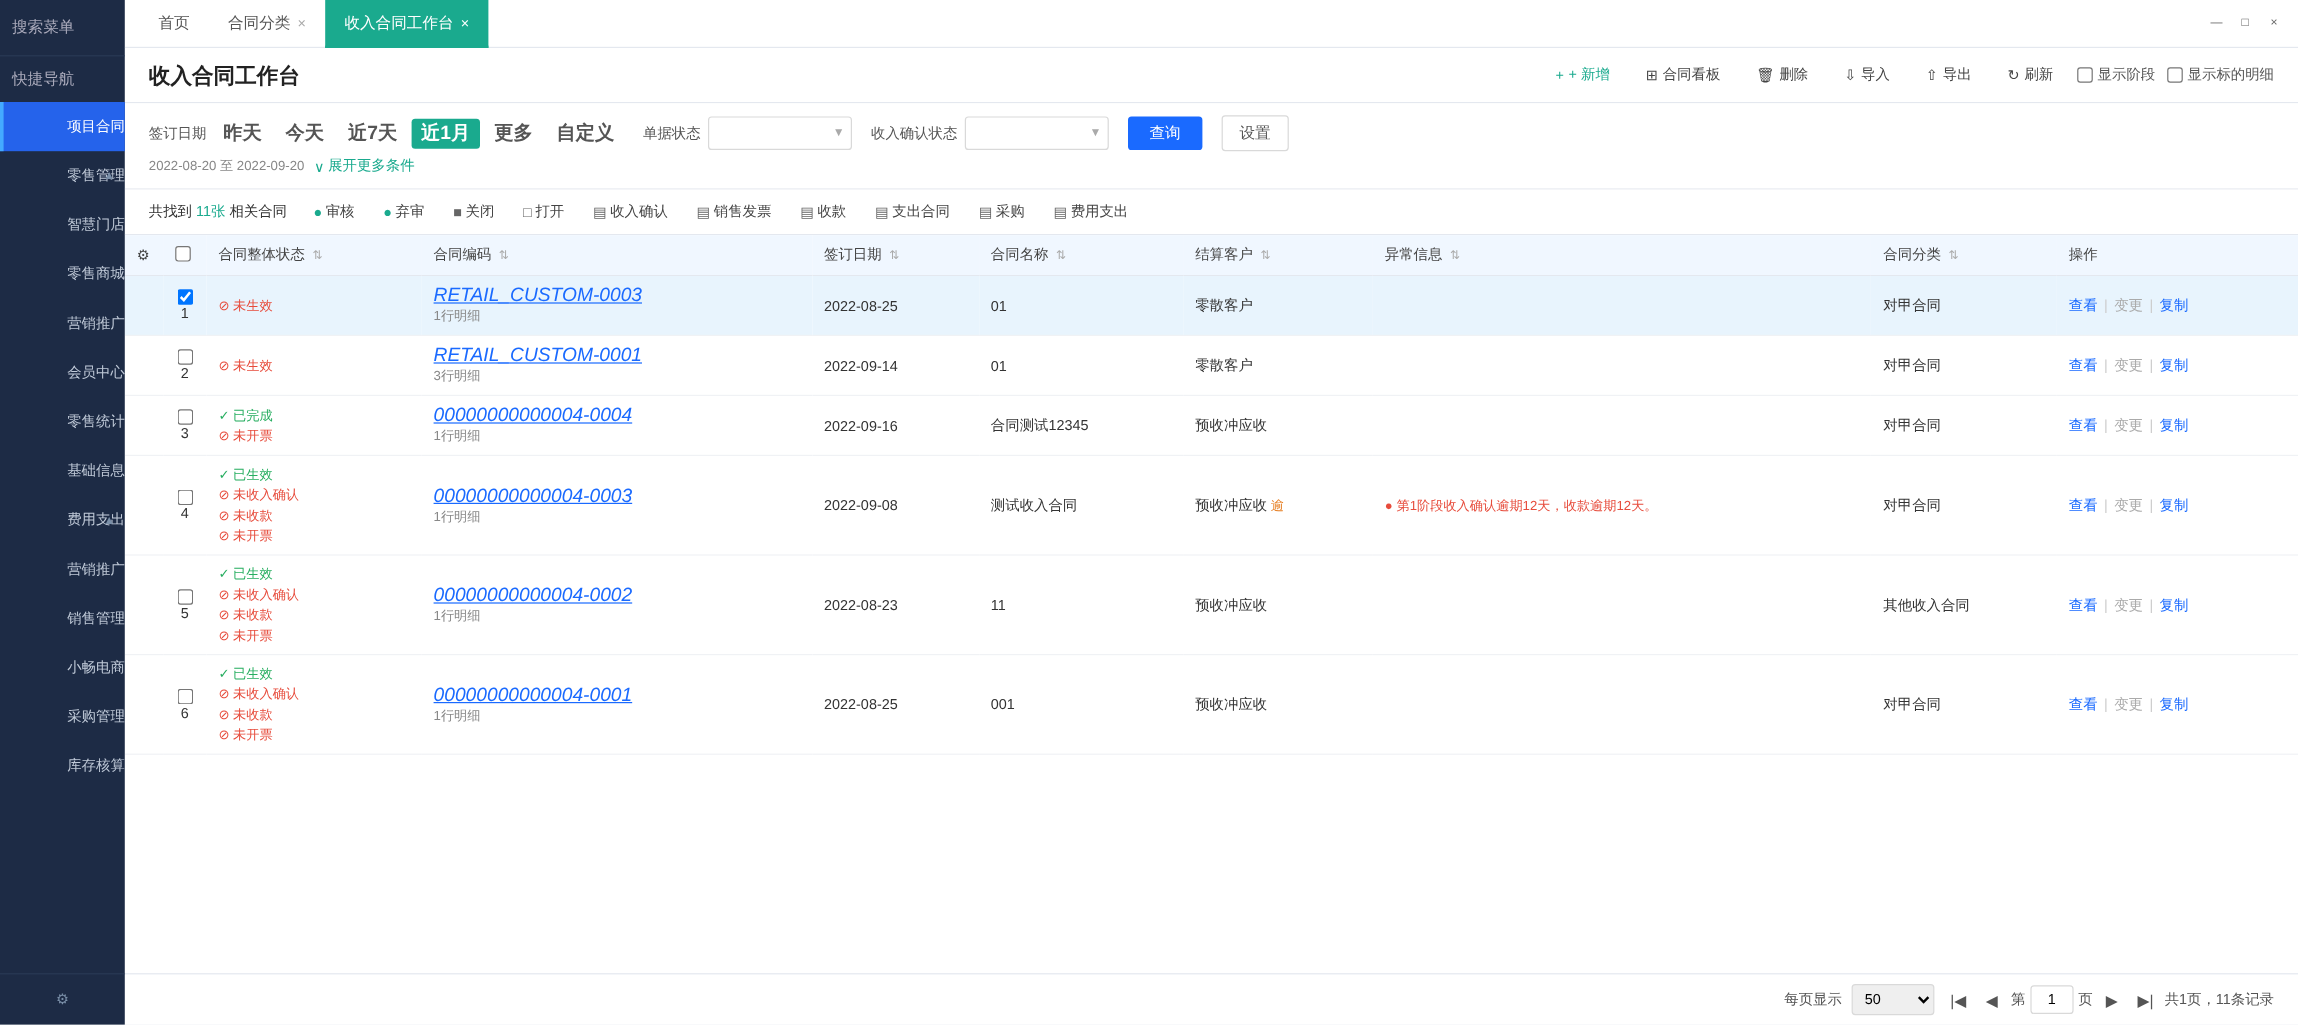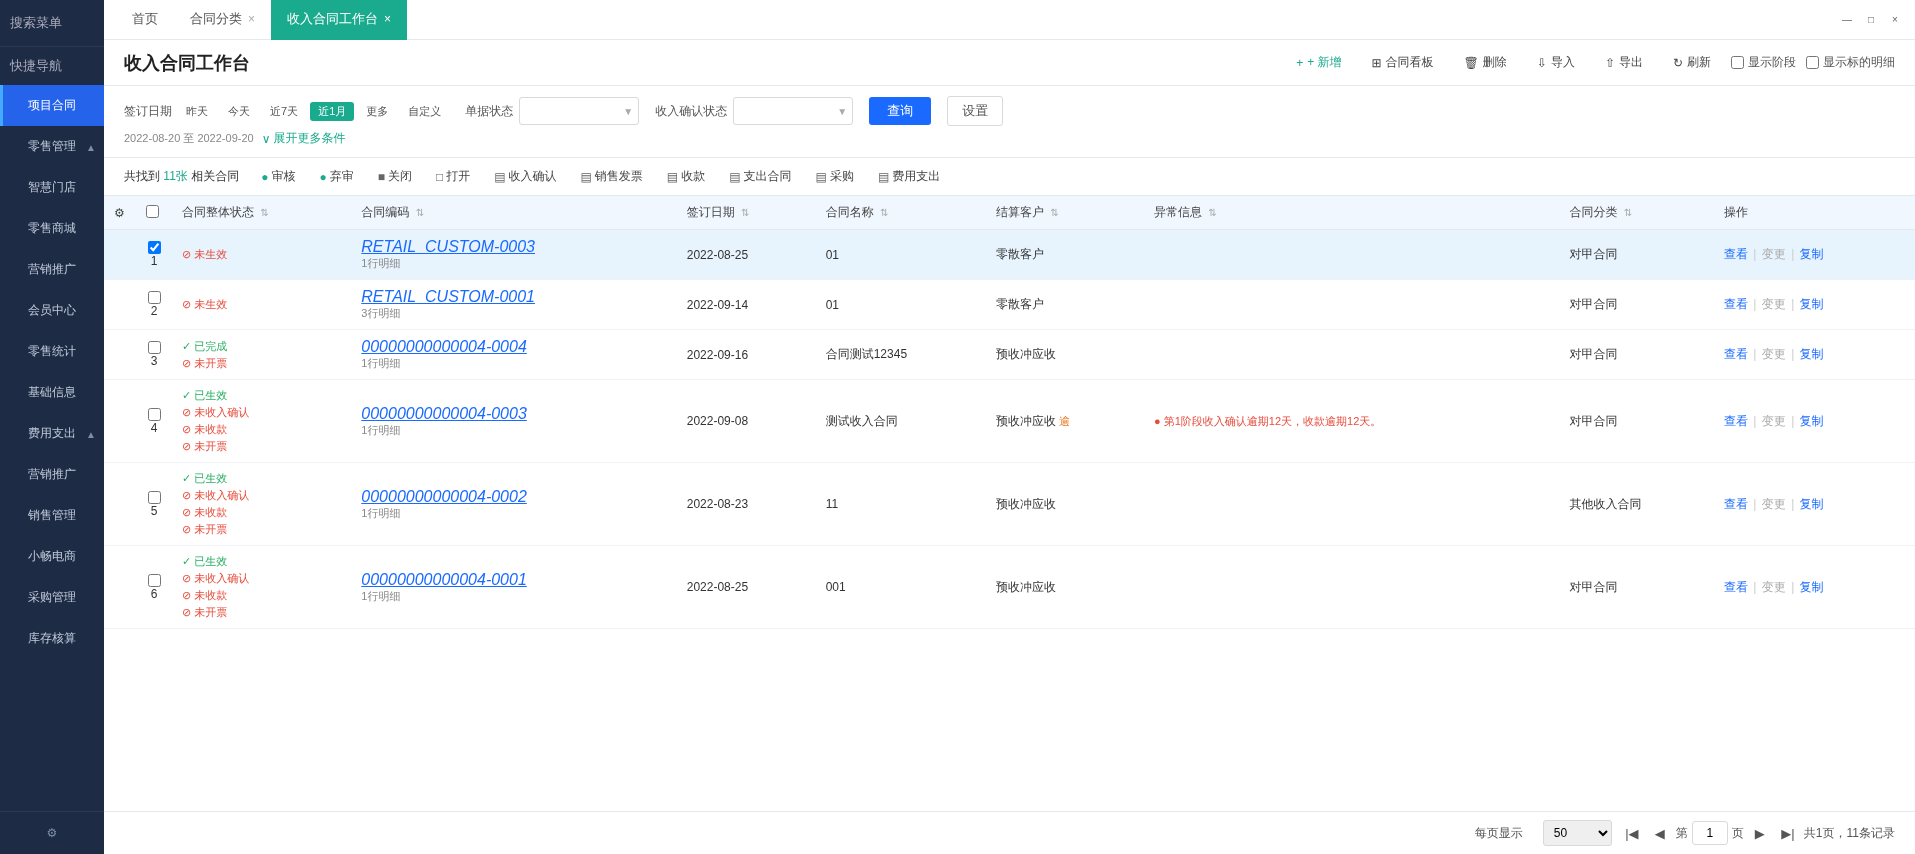--- a/index.html
+++ b/index.html
@@ -2,21 +2,21 @@
 <html><head>
   <meta charset="utf-8">
   <style>
     * { box-sizing: border-box; margin: 0; padding: 0; }
     body { font-family: 'Microsoft YaHei', Arial, sans-serif; font-size: 12px; background: #f0f2f5; color: #333; height: 854px; overflow: hidden; display: flex; }
 
     
     .sidebar { width: 104px; background: #1d2b45; display: flex; flex-direction: column; height: 854px; flex-shrink: 0; }
     .sidebar-search { padding: 14px 10px; color: #aab; font-size: 13px; cursor: pointer; border-bottom: 1px solid #2a3a55; }
     .sidebar-nav { padding: 10px 10px; color: #aab; font-size: 13px; cursor: pointer; }
-    .sidebar-item { padding: 12px 0; text-align: center; color: #c0cad8; font-size: 12px; cursor: pointer; position: relative; }
+    .sidebar-item { padding: 12px 0; text-align: right; color: #c0cad8; font-size: 12px; cursor: pointer; position: relative; }
     .sidebar-item.active { background: #2563eb; color: #fff; }
     .sidebar-item.active::before { content: ''; position: absolute; left: 0; top: 0; bottom: 0; width: 3px; background: #4af; }
     .sidebar-item-arrow { position: absolute; right: 8px; top: 50%; transform: translateY(-50%); font-size: 10px; color: #7a8fa8; }
     .sidebar-bottom { margin-top: auto; padding: 14px 0; text-align: center; color: #7a8fa8; border-top: 1px solid #2a3a55; cursor: pointer; }
 
     
     .main { flex: 1; display: flex; flex-direction: column; height: 854px; overflow: hidden; }
 
     
     .tab-bar { background: #fff; border-bottom: 1px solid #e4e8ef; display: flex; align-items: center; padding: 0 12px; height: 40px; gap: 0; flex-shrink: 0; }
@@ -41,21 +41,21 @@
     .filter-tabs { background: #fff; padding: 8px 20px 0; border-bottom: 1px solid #e4e8ef; display: flex; align-items: center; gap: 0; flex-shrink: 0; }
     .filter-tab { padding: 6px 14px; font-size: 13px; cursor: pointer; color: #555; border-bottom: 2px solid transparent; }
     .filter-tab.active { color: #1aaa8e; border-bottom: 2px solid #1aaa8e; }
 
     
     .search-area { background: #fff; padding: 10px 20px; border-bottom: 1px solid #e4e8ef; flex-shrink: 0; }
     .search-row { display: flex; align-items: center; gap: 16px; flex-wrap: wrap; }
     .search-field { display: flex; align-items: center; gap: 6px; }
     .search-label { font-size: 12px; color: #555; white-space: nowrap; }
     .date-options { display: flex; gap: 4px; align-items: center; }
-    .date-btn { padding: 2px 8px; font-size: 11px; cursor: pointer; color: #555; border-radius: 2px; }
+    .date-btn { padding: 2px 8px; font-size: 16px; cursor: pointer; color: #555; border-radius: 2px; font-weight: bold; }
     .date-btn.active { background: #1aaa8e; color: #fff; border-radius: 3px; }
     .search-select { height: 28px; padding: 0 24px 0 8px; border: 1px solid #d9d9d9; border-radius: 3px; font-size: 12px; background: #fff; appearance: none; min-width: 120px; color: #555; }
     .select-wrap { position: relative; display: inline-block; }
     .select-arrow { position: absolute; right: 6px; top: 50%; transform: translateY(-50%); font-size: 10px; color: #aaa; pointer-events: none; }
     .expand-btn { color: #1aaa8e; cursor: pointer; font-size: 12px; display: flex; align-items: center; gap: 3px; }
     .query-btn { background: #1a6aff; color: #fff; border: none; padding: 5px 18px; border-radius: 3px; font-size: 13px; cursor: pointer; }
     .setting-btn { background: #fff; color: #555; border: 1px solid #d9d9d9; padding: 5px 14px; border-radius: 3px; font-size: 13px; cursor: pointer; }
 
     
     .action-bar { background: #fff; padding: 6px 20px; border-bottom: 1px solid #e4e8ef; display: flex; align-items: center; gap: 4px; flex-shrink: 0; }
@@ -75,21 +75,21 @@
     .contract-link { color: #1a6aff; text-decoration: underline; cursor: pointer; font-size: 16px; font-style: italic; }
     .sub-text { color: #888; font-size: 11px; }
     .warn-text { color: #e74c3c; font-size: 11px; }
     .tag-orange { color: #e67e22; font-size: 11px; }
     .op-btn { color: #1a6aff; cursor: pointer; font-size: 12px; }
     .op-sep { color: #ccc; margin: 0 2px; }
     .sort-icon { color: #aaa; font-size: 10px; margin-left: 3px; }
 
     
     .pagination { background: #fff; padding: 8px 20px; border-top: 1px solid #e4e8ef; display: flex; align-items: center; justify-content: flex-end; gap: 8px; flex-shrink: 0; font-size: 12px; color: #555; }
-    .page-size-wrap { display: flex; align-items: center; gap: 20px; }
+    .page-size-wrap { display: flex; align-items: center; gap: 8px; }
     .page-size-select { height: 26px; border: 1px solid #d9d9d9; border-radius: 3px; padding: 0 20px 0 6px; font-size: 12px; }
     .page-nav { display: flex; align-items: center; gap: 4px; }
     .page-btn { width: 24px; height: 24px; display: flex; align-items: center; justify-content: center; cursor: pointer; color: #555; border: none; background: none; font-size: 13px; }
     .page-input { width: 36px; height: 24px; border: 1px solid #d9d9d9; border-radius: 3px; text-align: center; font-size: 12px; }
 
     
     .table-area::-webkit-scrollbar { height: 6px; width: 6px; }
     .table-area::-webkit-scrollbar-thumb { background: #ccc; border-radius: 3px; }
 
     .checkbox-col { width: 30px; }

